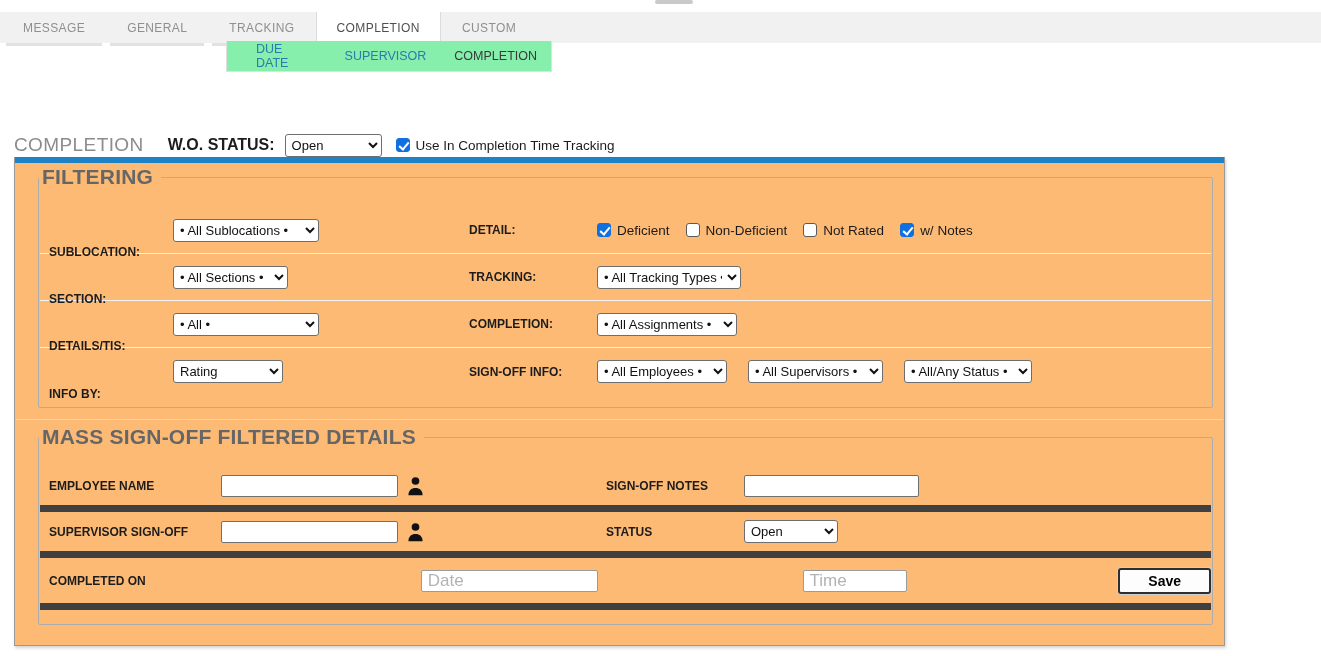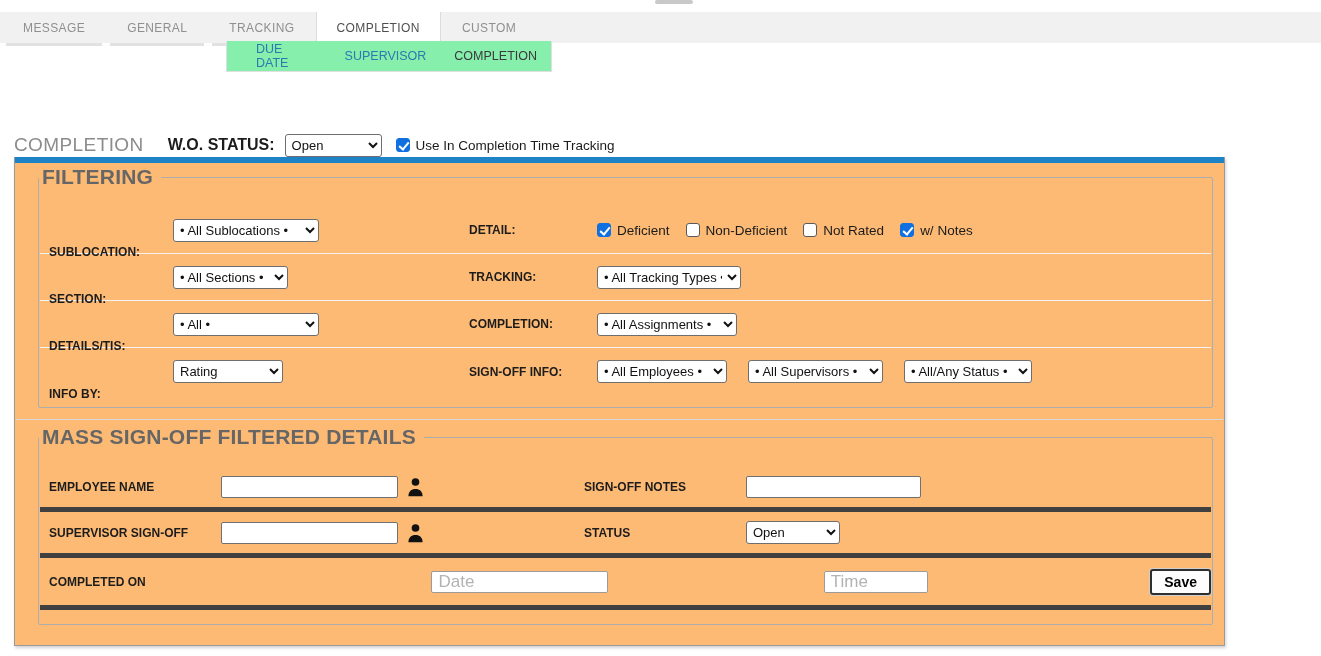--- a/index.html
+++ b/index.html
@@ -74,33 +74,33 @@
   .section-sep { position:absolute; left:1px; right:1px; top:262px; height:1px; background:#dadada; }
 
   fieldset.fs { border:1px solid #adadad; border-radius:2px; margin:0 11px 0 23px; position:relative; }
   fieldset.fs legend { font-size:21px; font-weight:bold; color:#666; padding:0 8px 0 3px; letter-spacing:.2px; }
   #filtering-fs { margin-top:8px; padding:18px 0 12px 0; }
   #mass-fs { margin-top:17px; padding:17px 0 14px 0; }
 
   .row { height:47px; display:flex; align-items:center; position:relative; padding-left:9px;
          border-bottom:1px solid #f3f3f3; margin:0 1px; }
   .row:last-child { border-bottom:none; }
-  #mass-fs .row { height:46px; border-bottom:5px solid #404040; }
+  #mass-fs .row { height:46px; border-bottom:7px solid #404040; }
   #mass-fs .row.tall { height:52px;justify-content:space-between; }
   .flabel { width:124px; min-width:124px; font-size:12px; font-weight:bold; color:#1c1c1c;margin-top:44px; }
   .mlabel { width:172px; min-width:172px; font-size:12px; font-weight:bold; color:#1c1c1c; }
   .col2 { position:absolute; left:429px; display:flex; align-items:center; }
   .col2 .flabel2 { width:128px; min-width:128px; font-size:12px; font-weight:bold; color:#1c1c1c; }
-  .col2m { position:absolute; left:544px; display:flex; align-items:center;gap:24px; }
+  .col2m { position:absolute; left:566px; display:flex; align-items:center; }
   .col2m .flabel2 { width:138px; min-width:138px; font-size:12px; font-weight:bold; color:#1c1c1c; }
 
   .person { margin-left:9px; display:inline-flex; cursor:pointer; }
   .save-btn { margin-left:12px; font-size:14px; font-weight:bold; color:#000;
               background:#fdfdfd; border:2px solid #2f2f2f; border-radius:3px;
-              box-shadow:0 0 0 1px #cfcfcf; padding:3px 12px; cursor:pointer;
+              box-shadow:0 0 0 1px #cfcfcf; padding:3px 28px; cursor:pointer;
               font-family:"Liberation Sans",sans-serif; }
 </style>
 </head>
 <body>
 
 <div class="top-strip">
   <div class="drag-handle"></div>
 </div>
 
 <div class="tabbar">

